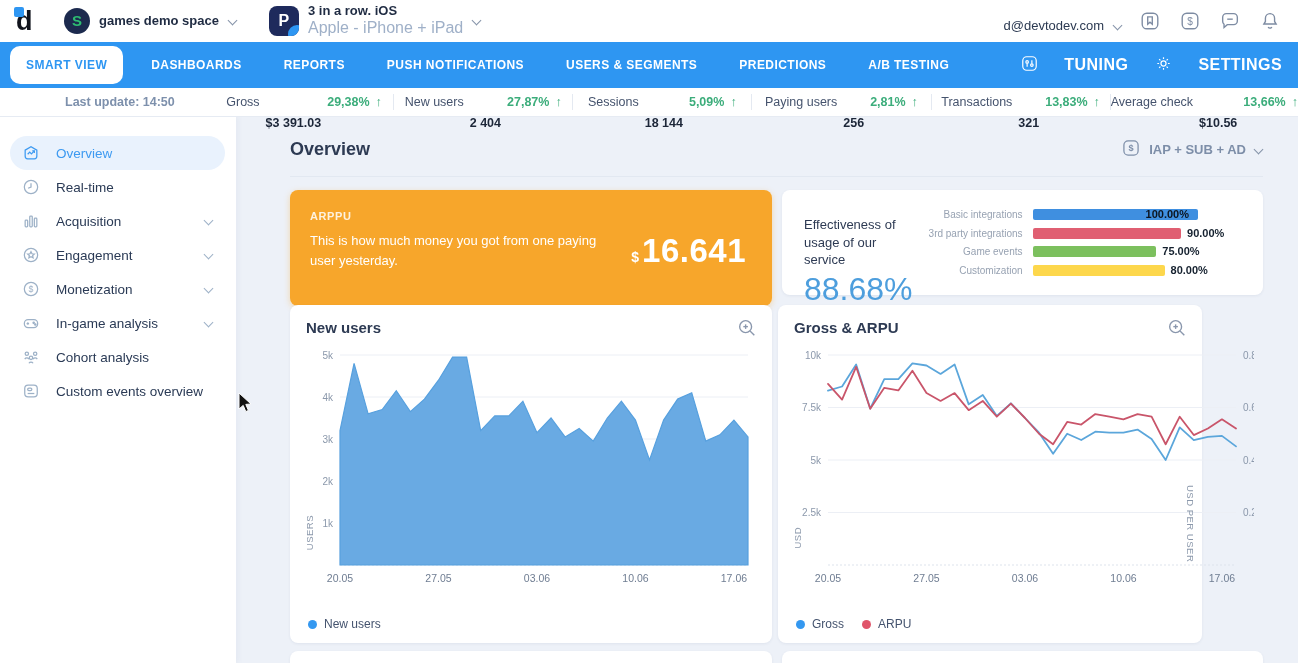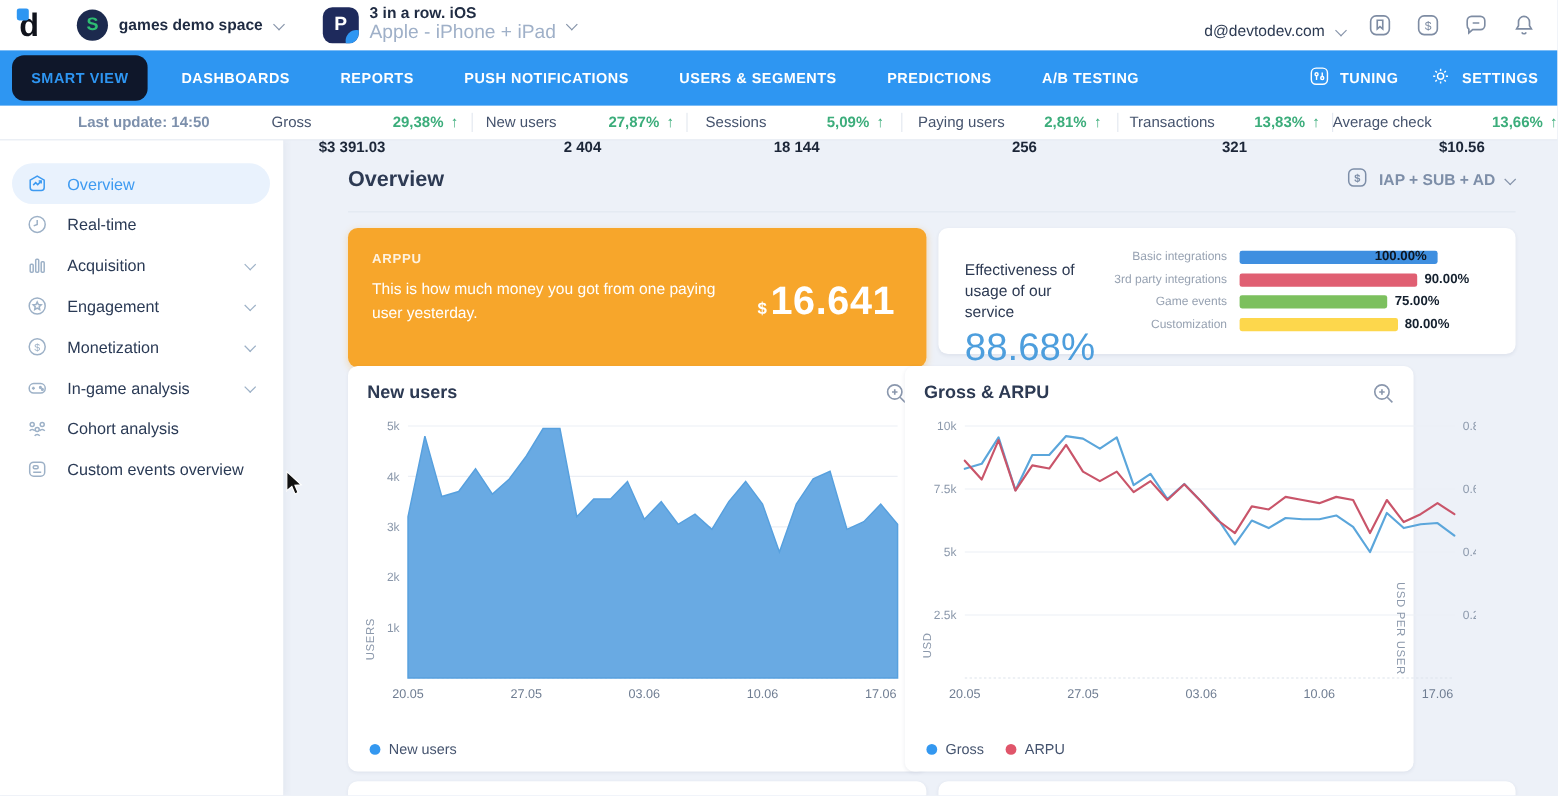--- a/index.html
+++ b/index.html
@@ -25,23 +25,23 @@
   .chev::after { content:""; position:absolute; left:1px; top:1px; width:6px; height:6px; border-right:1.6px solid #8593a9; border-bottom:1.6px solid #8593a9; transform:rotate(45deg); }
   .topbar-right { display:flex; align-items:flex-end; gap:16px; }
   .email { font-size:13px; color:#2c3a52; }
   .hicon { width:24px; height:24px; color:#7e8ca3; cursor:pointer; display:flex; align-items:center; justify-content:center; }
   .hicon svg { width:22px; height:22px; stroke:#7e8ca3; fill:none; stroke-width:1.5; }
 
   
   .navbar { position:absolute; top:42px; left:0; width:100%; height:46px; background:#2e96f2; display:flex; align-items:center; justify-content:space-between; padding:0 16px 0 10px; z-index:5;}
   .nav-tabs { display:flex; align-items:center; height:100%; }
   .nav-tab { height:38px; display:flex; align-items:center; padding:0 14px; margin-right:14px; color:#fff; font-size:12px; font-weight:700; letter-spacing:.45px; cursor:pointer; border-radius:10px; white-space:nowrap; }
-  .nav-tab.active { background:#0f172a; color:#2e96f2; padding:16px 16px; }
+  .nav-tab.active { background:#ffffff; color:#2e96f2; padding:16px 16px; }
   .nav-right { display:flex; align-items:center; gap:26px; }
-  .nav-util { display:flex; align-items:center; gap:8px; color:#fff; font-size:12px; font-weight:700; letter-spacing:.45px; cursor:pointer; }
+  .nav-util { display:flex; align-items:center; gap:25px; color:#fff; font-size:16px; font-weight:700; letter-spacing:.45px; cursor:pointer; }
   .nav-util svg { width:19px; height:19px; stroke:#fff; fill:none; stroke-width:1.5; }
 
   
   .statsbar { position:absolute; top:88px; left:0; width:100%; height:28px; background:#fff; display:flex; align-items:center; z-index:4; box-shadow:0 1px 0 #e6ebf3;padding-left:37px; }
   .last-update { width:178px; padding-left:28px; font-size:12.5px; font-weight:600; color:#7d90ac; flex:none; }
   .stat { flex:1; display:flex; align-items:center; justify-content:center; gap:6px; font-size:12.5px; border-left:1px solid #e4e9f1; height:16px; white-space:nowrap; }
   .stat:first-of-type { border-left:none; }
   .stat .slabel { color:#45536d; }
   .stat .svalue { color:#1c2638; font-weight:700;margin-top:41px; }
   .stat .schange { color:#3cad7b; font-weight:600; }
@@ -84,21 +84,21 @@
   .eff-row { display:flex; align-items:center; height:17px; }
   .eff-label { width:110px; text-align:right; font-size:10px; color:#97a2b2; margin-right:10px; flex:none; }
   .eff-zone { position:relative; width:220px; height:11px; flex:none; }
   .eff-fill { position:absolute; left:0; top:0; height:11px; border-radius:2px; }
   .eff-val { position:absolute; top:-1px; font-size:11px; font-weight:700; color:#14202e; white-space:nowrap; }
   .eff-val.inside { color:#0c1520; }
 
   
   .chart-card { width:482px; height:338px; padding:14px 16px; }
   #card-new-users { left:54px; top:189px; }
-  #card-gross { left:518px; top:189px; width:424px; }
+  #card-gross { left:542px; top:189px; width:424px; }
   .chart-title { font-size:15px; font-weight:600; color:#2d3a53; }
   .magnifier { position:absolute; right:14px; top:12px; width:22px; height:22px; cursor:pointer; }
   .magnifier svg { width:22px; height:22px; stroke:#8a97ad; fill:none; stroke-width:1.5; }
   .chart-mount { position:absolute; left:6px; top:36px; width:470px; height:250px; }
   svg text { font-family:"Liberation Sans", sans-serif; }
   .axis-label { position:absolute; font-size:9.5px; letter-spacing:.5px; color:#8b98ab; writing-mode:vertical-rl; transform:rotate(180deg); }
   .axis-label.right { transform:none; }
   .legend { position:absolute; left:18px; bottom:12px; display:flex; align-items:center; gap:18px; }
   .legend-item { display:flex; align-items:center; gap:7px; font-size:12px; color:#44536e; cursor:pointer; }
   .legend-dot { width:9px; height:9px; border-radius:50%; }

